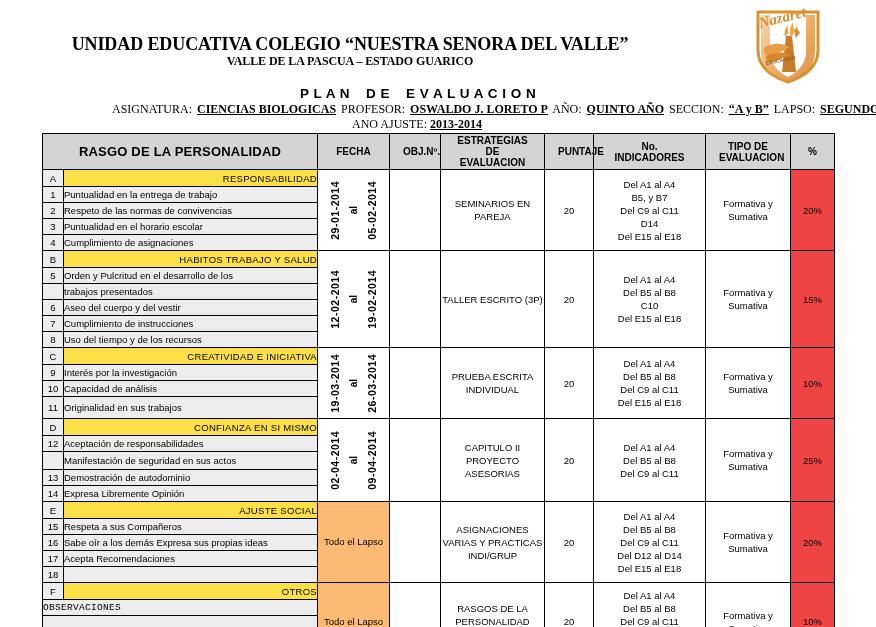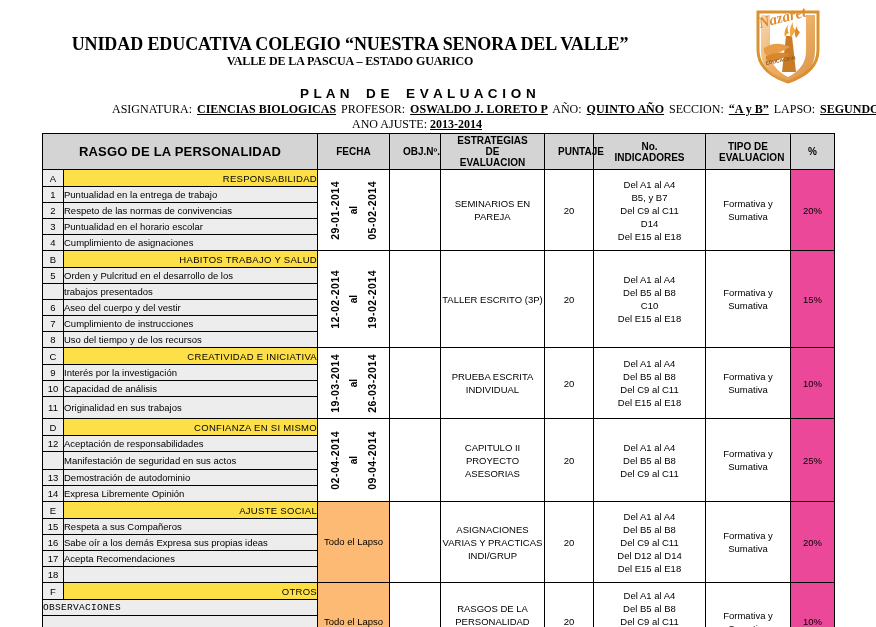--- a/index.html
+++ b/index.html
@@ -214,21 +214,21 @@
     text-align: center;
     font-weight: bold;
     font-size: 10.5px;
     line-height: 13px;
     background: #ffffff;
   }
   td.pct {
     text-align: center;
     font-weight: bold;
     font-size: 10.5px;
-    background: #ec4899;
+    background: #ef4444;
   }
   td.obs {
     text-align: left;
     font-size: 11px;
     background: #ededed;
     letter-spacing: 0.3px;
     font-family: Liberation Mono, monospace;
   }
   td.blank-area { background: #ededed; }
 </style>

